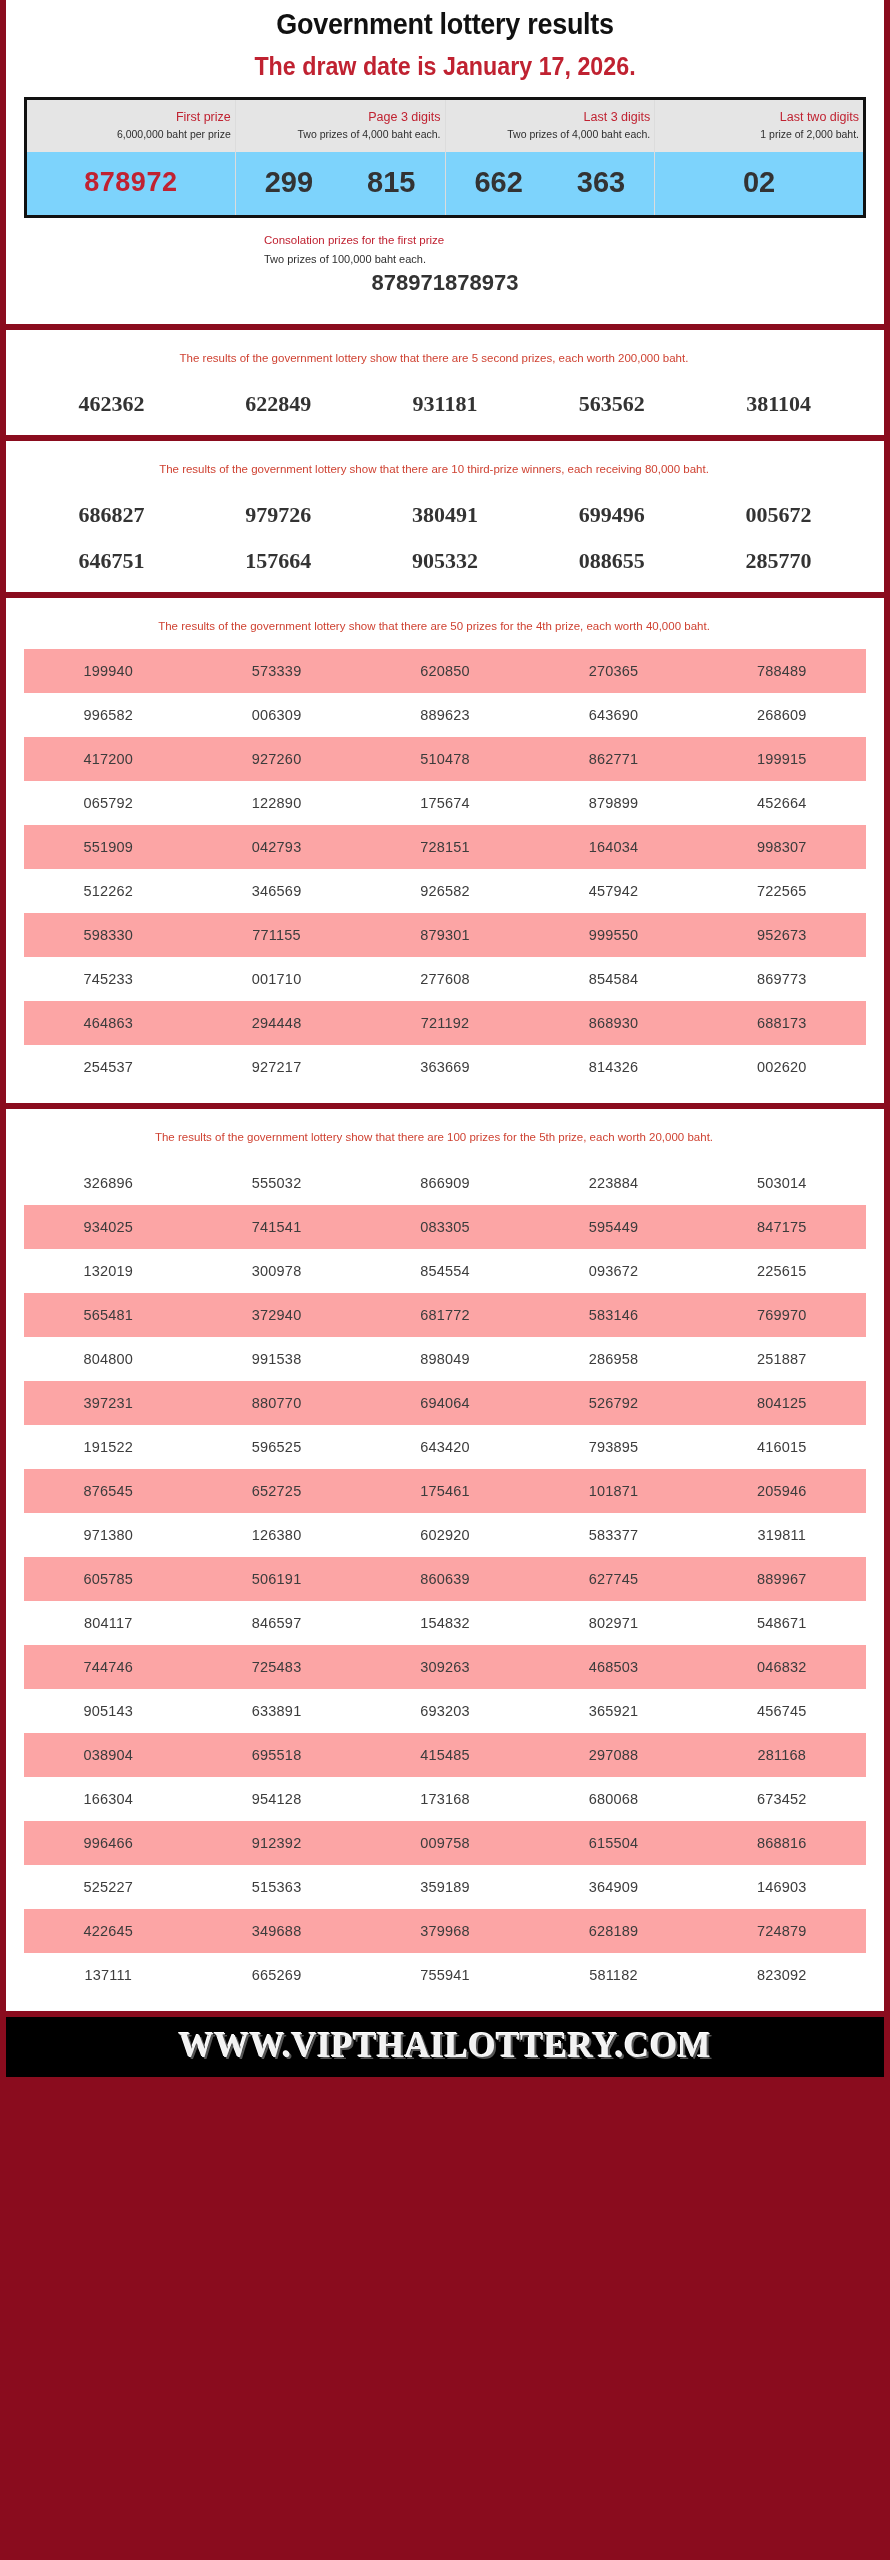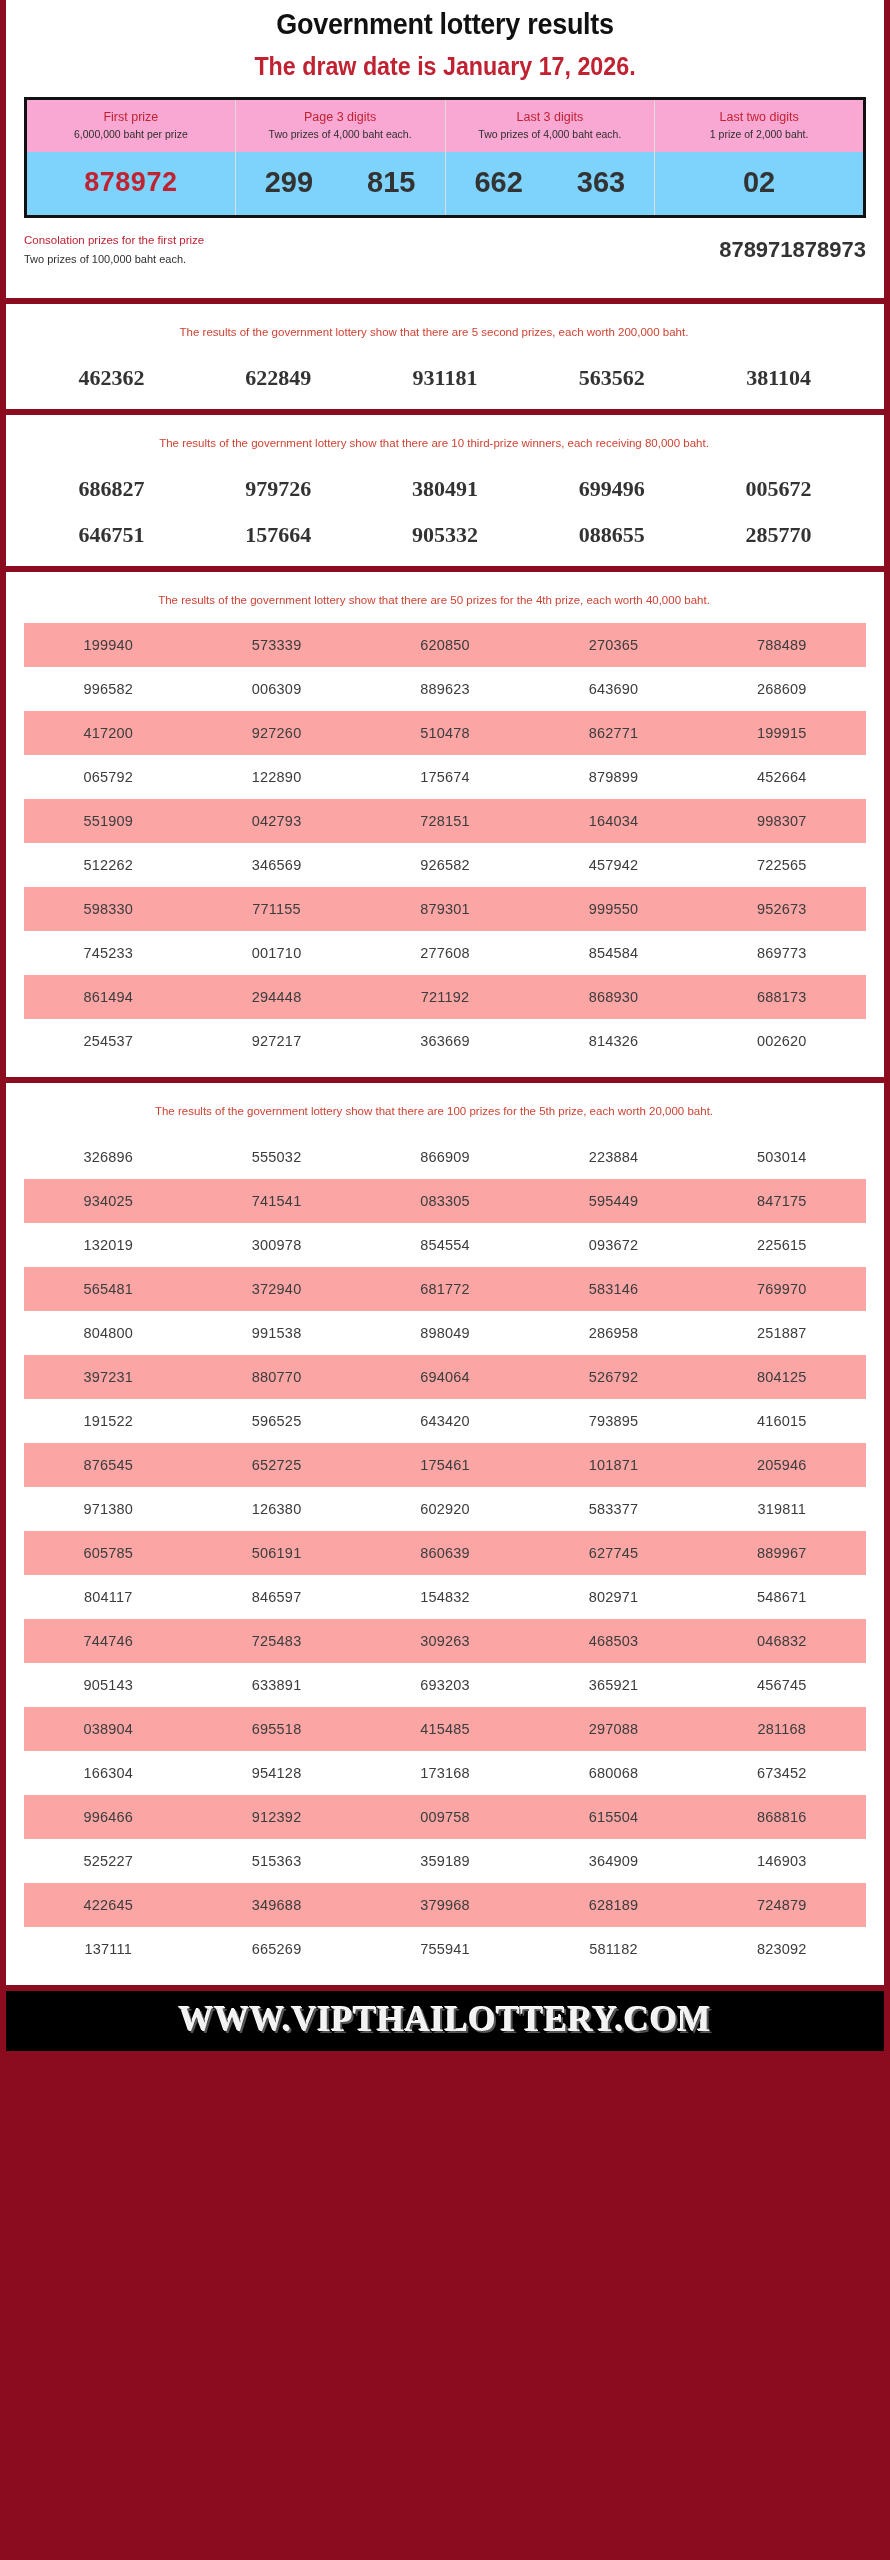--- a/index.html
+++ b/index.html
@@ -55,22 +55,23 @@
     border: 3px solid #111111;
     table-layout: fixed;
   }
   table.prize-table td {
     border-left: 1px solid #dcdcdc;
     text-align: center;
     vertical-align: middle;
   }
   table.prize-table td:first-child { border-left: none; }
   tr.head-row td {
-    background: #f9a8d4;
+    background: #e5e5e5;
     padding: 8px 4px 10px 4px;
+    text-align: right;
   }
   .ph-title {
     color: #c02231;
     font-size: 12.5px;
     line-height: 1.5;
     white-space: nowrap;
   }
   .ph-sub {
     color: #2e2e2e;
     font-size: 10.5px;
@@ -96,20 +97,21 @@
     font-family: Liberation Sans, sans-serif;
     text-align: right;
   }
   .pair { display: flex; justify-content: space-around; align-items: center; }
 
   
   .consolation {
     display: flex;
     align-items: center;
     padding: 12px 18px 18px 18px;
+    flex-direction: column;
   }
   .cons-text { width: 43%; }
   .cons-t1 { color: #c02231; font-size: 11.5px; line-height: 1.75; }
   .cons-t2 { color: #2e2e2e; font-size: 11px; line-height: 1.75; }
   .cons-nums { flex: 1; display: flex; justify-content: flex-end; }
   .cons-num {
     color: #333333;
     font-size: 22px;
     font-weight: bold;
     font-family: "Liberation Sans Narrow", "Liberation Sans", sans-serif;
@@ -325,21 +327,21 @@
           <div class="cell">952673</div>
         </div>
         <div class="srow even">
           <div class="cell">745233</div>
           <div class="cell">001710</div>
           <div class="cell">277608</div>
           <div class="cell">854584</div>
           <div class="cell">869773</div>
         </div>
         <div class="srow odd">
-          <div class="cell">861494</div>
+          <div class="cell">464863</div>
           <div class="cell">294448</div>
           <div class="cell">721192</div>
           <div class="cell">868930</div>
           <div class="cell">688173</div>
         </div>
         <div class="srow even">
           <div class="cell">254537</div>
           <div class="cell">927217</div>
           <div class="cell">363669</div>
           <div class="cell">814326</div>

